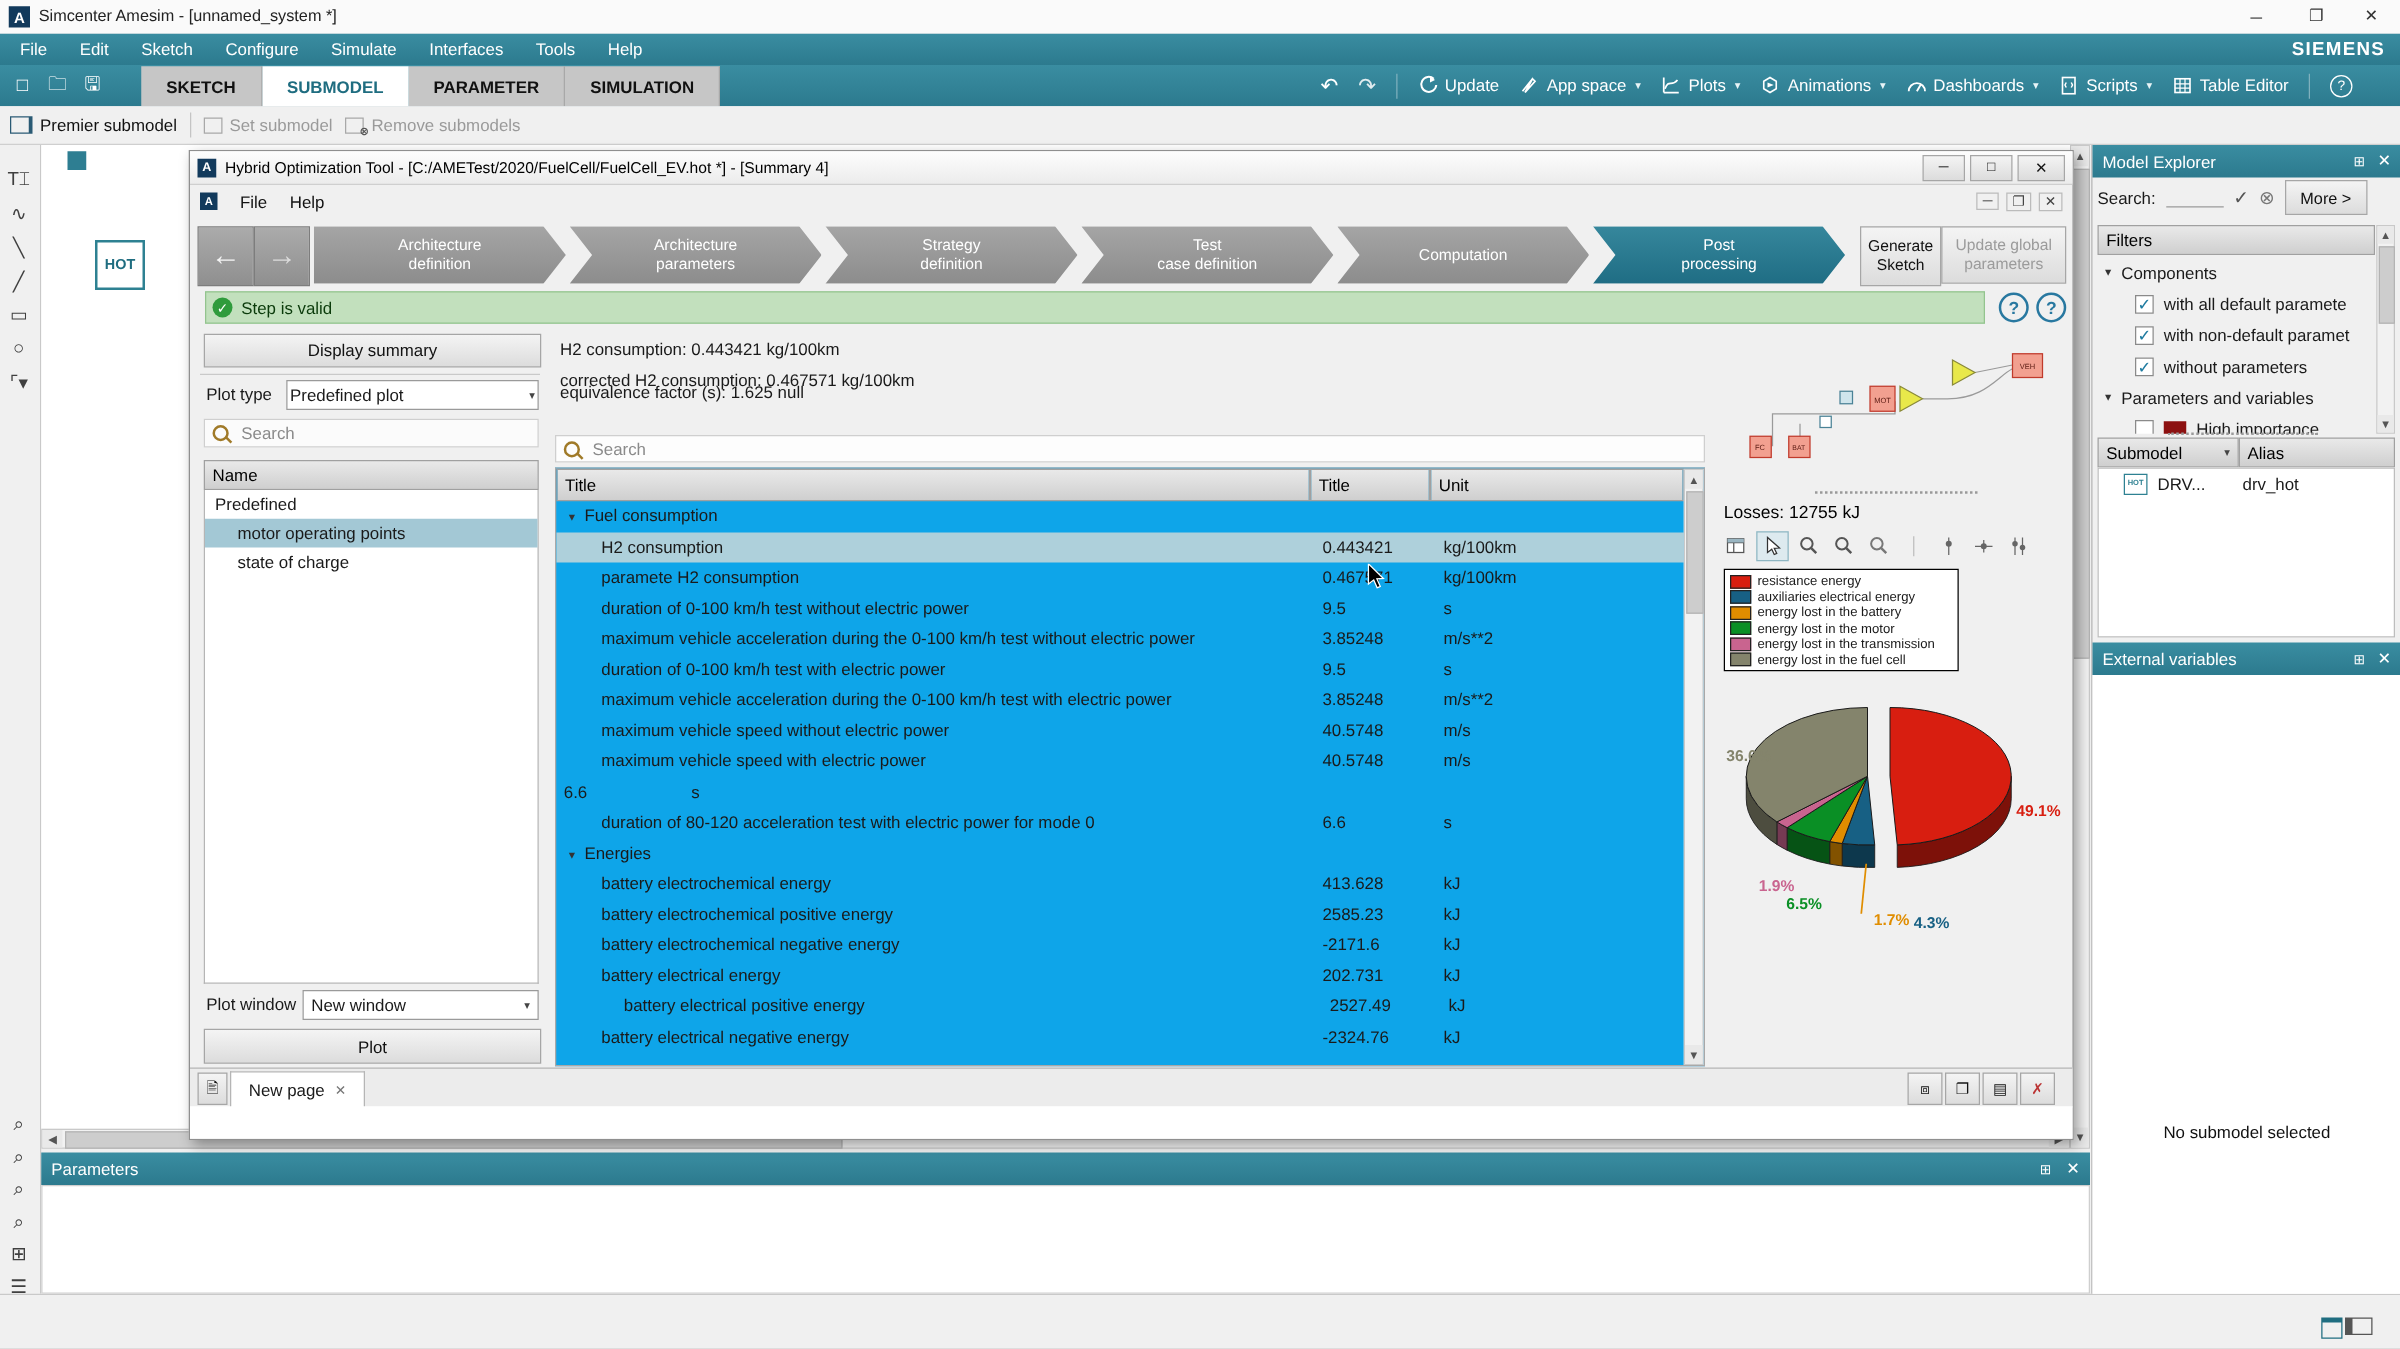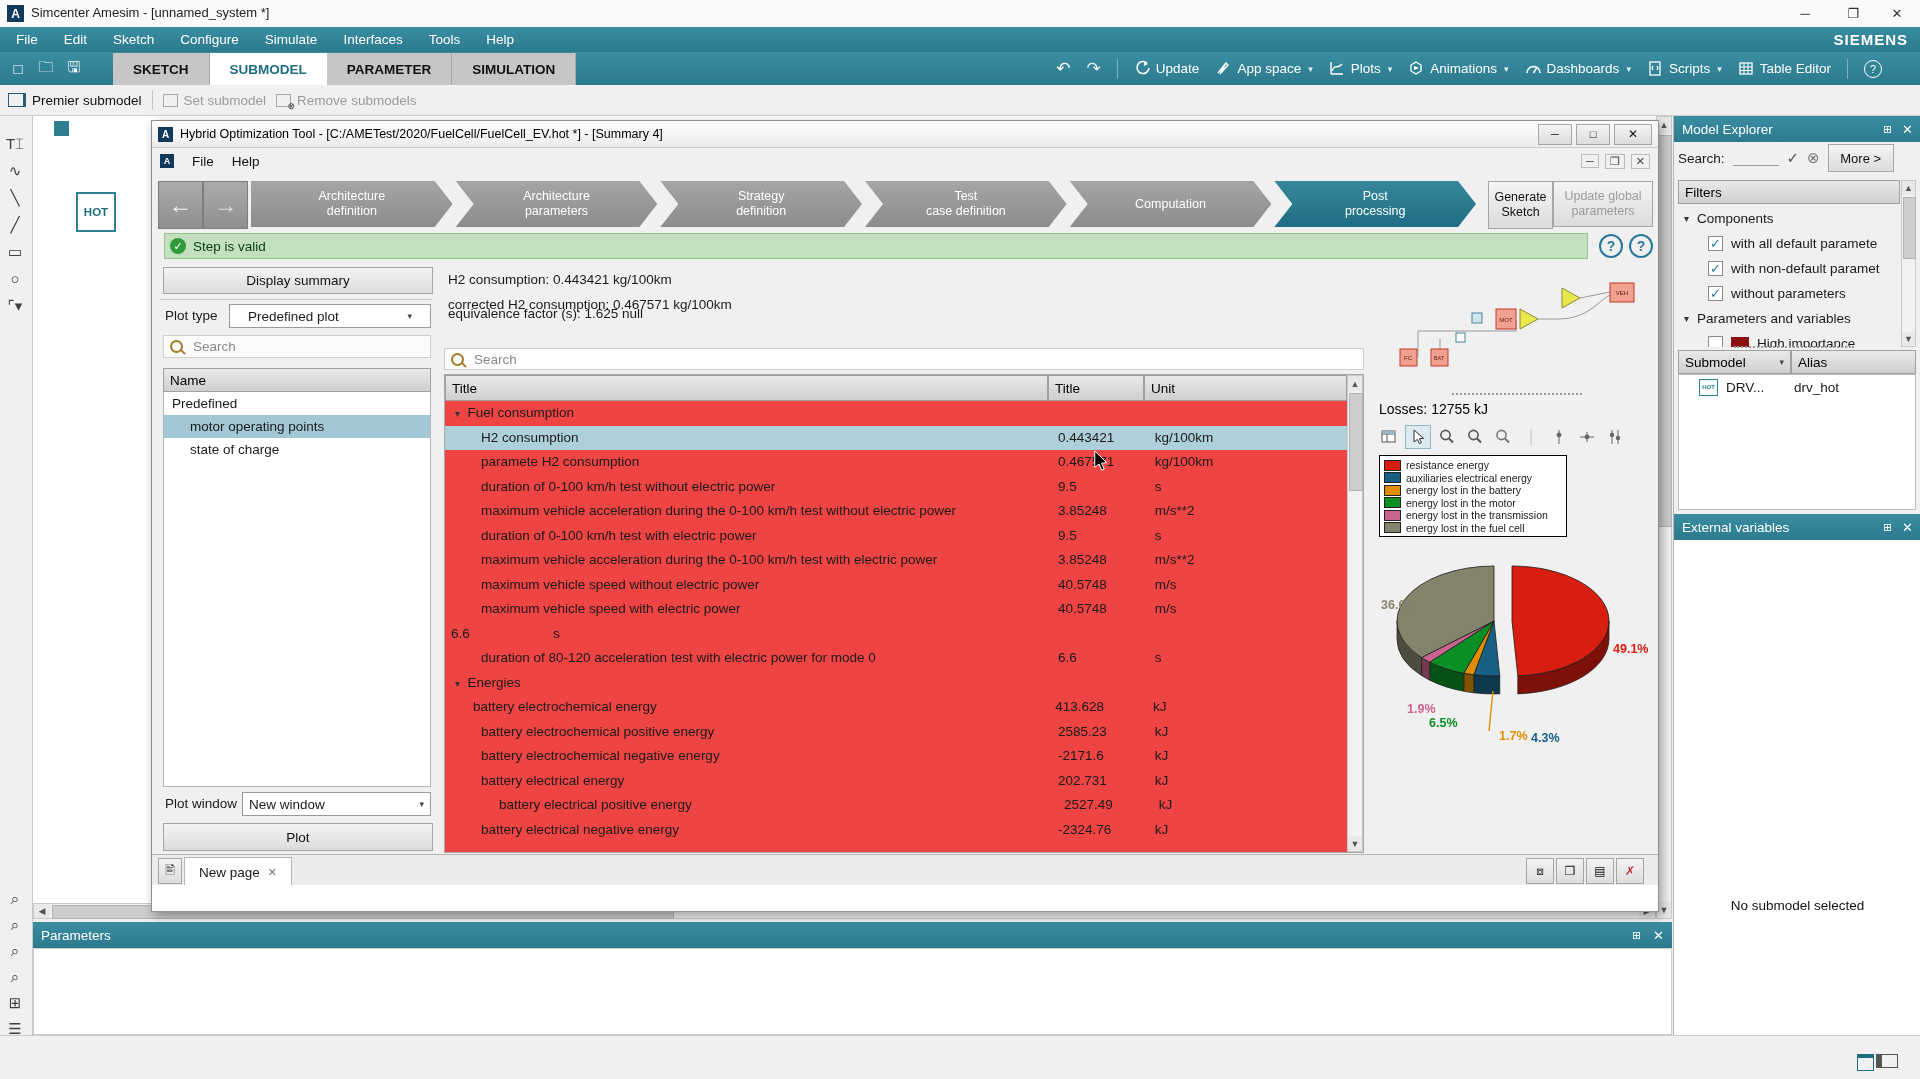--- a/index.html
+++ b/index.html
@@ -362,21 +362,21 @@
       <span style="color:#0b3b0b;">Step is valid</span>
     </div>
     <span class="abs" style="left:1447px;top:113px;width:20px;height:20px;border:2px solid #2878a0;border-radius:50%;color:#2878a0;
                  font-weight:bold;font-size:14px;display:flex;align-items:center;justify-content:center;">?</span>
     <span class="abs" style="left:1477px;top:113px;width:20px;height:20px;border:2px solid #2878a0;border-radius:50%;color:#2878a0;
                  font-weight:bold;font-size:14px;display:flex;align-items:center;justify-content:center;">?</span>
 
     <span class="btn3d abs" style="left:11px;top:146px;width:268px;height:25px;">Display summary</span>
     <div class="abs" style="left:8px;top:178px;width:272px;border-top:1px solid #c9c9c9;"></div>
     <span class="abs" style="left:13px;top:187px;">Plot type</span>
-    <div class="abs flex" style="left:77px;top:183px;width:202px;height:24px;background:#fff;border:1px solid #9a9a9a;justify-content:space-between;padding:0 18px;box-sizing:border-box;">
+    <div class="abs flex" style="left:77px;top:183px;width:202px;height:24px;background:#fff;border:1px solid #9a9a9a;justify-content:space-between;padding:0 2px;box-sizing:border-box;">
       <span>Predefined plot</span>
         <span class="carr" style="color:#444;">▾</span>
       </div>
     <div class="abs flex" style="left:11px;top:214px;width:268px;height:23px;background:#fbfbfb;border:1px solid #cfcfcf;gap:8px;padding-left:6px;box-sizing:border-box;">
       <span class="mag"></span>
       <input class="search" placeholder="Search" style="">
     </div>
     <div class="hdrcell abs" style="left:11px;top:247px;width:268px;height:24px;">Name</div>
     <div class="abs" style="left:11px;top:271px;width:268px;height:395px;background:#fff;border:1px solid #b5b5b5;border-top:none;box-sizing:border-box;">
       <div id="plot-tree-items">
@@ -393,21 +393,21 @@
     <span class="btn3d abs" style="left:11px;top:702px;width:268px;height:26px;">Plot</span>
     <span class="btn3d abs" style="left:11px;top:741px;width:268px;height:26px;">Save data</span>
 
     <div class="abs" style="left:296px;top:151px;">H2 consumption: 0.443421 kg/100km</div>
     <div class="abs" style="left:296px;top:176px;">corrected H2 consumption: 0.467571 kg/100km</div>
     <div class="abs" style="left:296px;top:185px;">equivalence factor (s): 1.625 null</div>
     <div class="abs flex" style="left:292px;top:227px;width:920px;height:22px;background:#fdfdfd;border:1px solid #cfcfcf;gap:8px;padding-left:6px;box-sizing:border-box;">
       <span class="mag"></span>
       <input class="search" placeholder="Search" style="">
     </div>
-    <div class="abs" style="left:292px;top:253px;width:920px;height:479px;border:1px solid #a8a8a8;background:#ef4444;box-sizing:border-box;overflow:hidden;">
+    <div class="abs" style="left:292px;top:253px;width:920px;height:479px;border:1px solid #a8a8a8;background:#0ea5e9;box-sizing:border-box;overflow:hidden;">
       <div class="flex" style="height:26px;">
         <div class="hdrcell" style="width:603px;height:26px;">Title</div>
         <div class="hdrcell" style="width:96px;height:26px;">Title</div>
         <div class="hdrcell" style="width:203px;height:26px;">Unit</div>
       </div>
       <div id="tbl-rows" style="width:902px;">
           <div class="trow">
             <div class="tcell" style="width:603px;padding-left:10px;"><span style="font-size:10px;color:#333;">▾</span>&nbsp; Fuel consumption</div>
             <div class="tcell" style="width:96px;"></div>
             <div class="tcell" style="width:203px;"></div>
@@ -460,21 +460,21 @@
             <div class="tcell" style="width:603px;padding-left:36px;">duration of 80-120 acceleration test with electric power for mode 0</div>
             <div class="tcell" style="width:96px;padding-left:6px;">6.6</div>
             <div class="tcell" style="width:203px;padding-left:6px;">s</div>
           </div>
           <div class="trow">
             <div class="tcell" style="width:603px;padding-left:10px;"><span style="font-size:10px;color:#333;">▾</span>&nbsp; Energies</div>
             <div class="tcell" style="width:96px;"></div>
             <div class="tcell" style="width:203px;"></div>
           </div>
           <div class="trow">
-            <div class="tcell" style="width:603px;margin-left:28px;">battery electrochemical energy</div>
+            <div class="tcell" style="width:603px;padding-left:36px;">battery electrochemical energy</div>
             <div class="tcell" style="width:96px;padding-left:6px;">413.628</div>
             <div class="tcell" style="width:203px;padding-left:6px;">kJ</div>
           </div>
           <div class="trow">
             <div class="tcell" style="width:603px;padding-left:36px;">battery electrochemical positive energy</div>
             <div class="tcell" style="width:96px;padding-left:6px;">2585.23</div>
             <div class="tcell" style="width:203px;padding-left:6px;">kJ</div>
           </div>
           <div class="trow">
             <div class="tcell" style="width:603px;padding-left:36px;">battery electrochemical negative energy</div>

